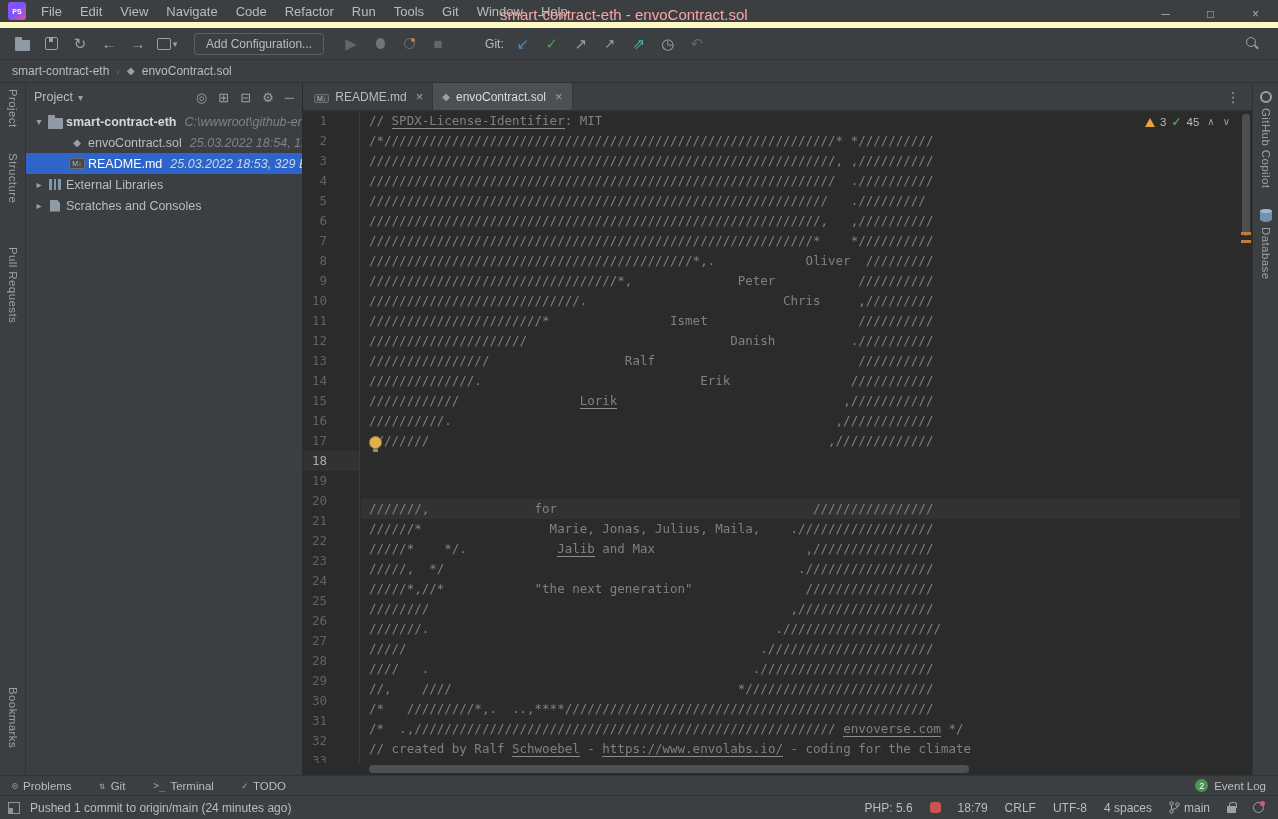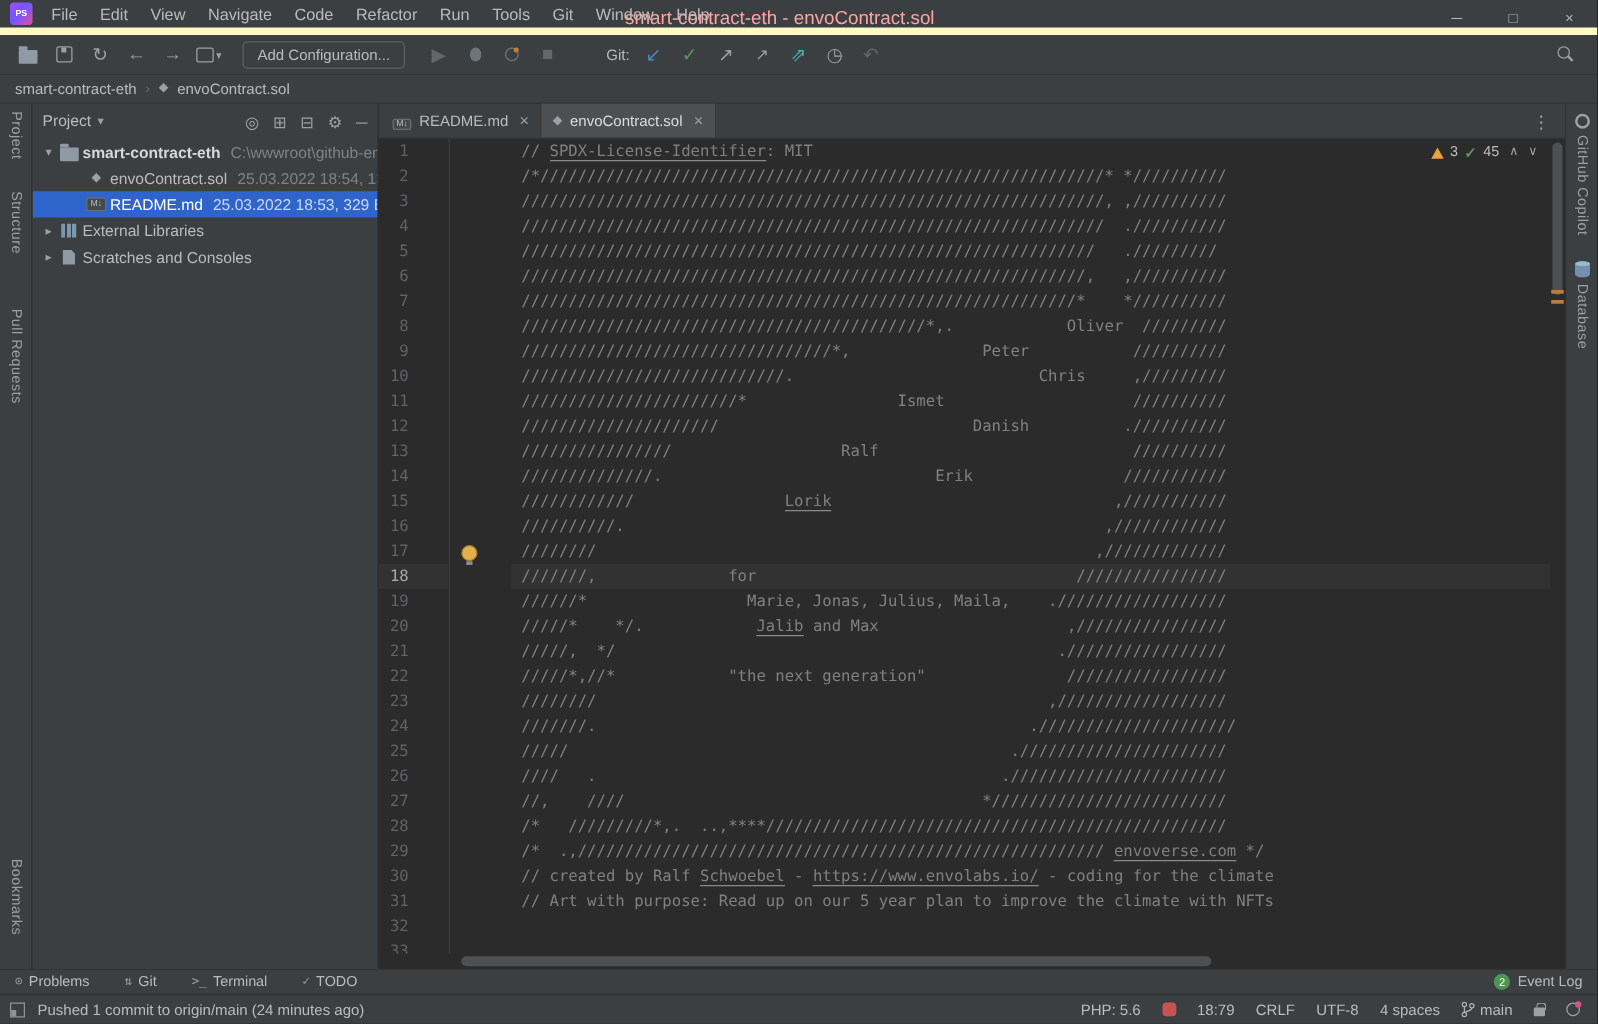--- a/index.html
+++ b/index.html
@@ -72,43 +72,43 @@
   .tree{flex:1;font-size:12.5px;overflow:hidden;}
   .tree-row{height:21px;display:flex;align-items:center;white-space:nowrap;overflow:hidden;color:#bbb;}
   .tree-row.lvl0{padding-left:6px;}
   .tree-row.lvl1{padding-left:42px;}
   .tree-row.selected{background:#2f65ca;color:#fff;}
   .tree-row .chev{width:14px;text-align:center;color:#9da0a2;font-size:10px;flex:0 0 auto;}
   .tree-row .ticon{width:18px;display:flex;justify-content:center;align-items:center;flex:0 0 auto;}
   .tree-row .label{margin-left:2px;}
   .tree-row .label.bold{font-weight:bold;color:#d5d8da;}
   .tree-row.selected .label{color:#fff;}
-  .tree-row .meta{color:#7f8386;margin-left:8px;}
+  .tree-row .meta{color:#7f8386;margin-left:8px;font-style:italic;}
   .tree-row.selected .meta{color:#c9d6ef;}
   .md-glyph{font-size:7px;color:#b9bcbe;border:1px solid #6a6e71;border-radius:2px;padding:0 2px;height:11px;
     line-height:9px;background:#46494b;white-space:nowrap;}
   .lib-glyph{width:12px;height:11px;
     background:linear-gradient(90deg,#7e97ad 0 3px,transparent 3px 4.5px,#7e97ad 4.5px 7.5px,transparent 7.5px 9px,#7e97ad 9px 12px);}
   .scratch-glyph{width:10px;height:12px;background:#8f9aa4;clip-path:polygon(0 0,70% 0,100% 30%,100% 100%,0 100%);}
 
   
   .editor-col{flex:1;display:flex;flex-direction:column;background:#2b2b2b;min-width:0;}
   .tabbar{height:28px;background:#3c3f41;display:flex;align-items:stretch;border-bottom:1px solid #323232;padding-left:2px;flex:0 0 auto;}
   .tab{display:flex;align-items:center;gap:6px;padding:0 9px;font-size:12px;color:#bbb;border-right:1px solid #353535;}
   .tab.active{background:#4c5053;color:#dadcde;}
   .tab .close{color:#9aa0a6;font-size:13px;margin-left:3px;}
   .tab-menu{margin-left:auto;display:flex;align-items:center;padding:0 12px;color:#9da0a2;font-size:14px;}
   .editor-body{position:relative;flex:1;font-family:"DejaVu Sans Mono",monospace;font-size:12.5px;line-height:20px;overflow:hidden;}
   .gutter{position:absolute;left:0;top:0;bottom:12px;width:57px;background:#2b2b2b;border-right:1px solid #383c3e;
     color:#606366;overflow:hidden;}
   .gutter-line{height:20px;text-align:right;padding-right:32px;}
   .gutter-line.active{background:#323232;color:#a8aaac;}
-  .code{position:absolute;left:58px;top:0;right:12px;bottom:12px;overflow:hidden;color:#808080;padding-left:48px;}
+  .code{position:absolute;left:58px;top:0;right:12px;bottom:12px;overflow:hidden;color:#808080;}
   .code-line{height:20px;padding-left:8px;white-space:pre;}
-  .code-line.active{background:#323232;}
+  .code-line.active{background:#323232;margin-top:48px;}
   .code u{text-decoration:none;border-bottom:1px solid #8a8a8a;}
   .bulb{position:absolute;left:66px;top:325px;width:13px;height:13px;border-radius:50%;
     background:#e0b14c;border:1px solid #a87f2e;}
   .bulb::after{content:"";position:absolute;left:3px;bottom:-4px;width:5px;height:3px;background:#8a8a8a;}
   .inspections{position:absolute;top:3px;right:22px;display:flex;align-items:center;gap:5px;height:16px;
     font-family:"Liberation Sans",sans-serif;font-size:11.5px;color:#bbb;}
   .warn-tri{width:0;height:0;border-left:5.5px solid transparent;border-right:5.5px solid transparent;
     border-bottom:9px solid #e9a33e;}
   .ok-check{color:#57965c;font-weight:bold;font-size:12px;}
   .insp-chev{color:#9da0a2;font-size:10px;margin-left:3px;}

